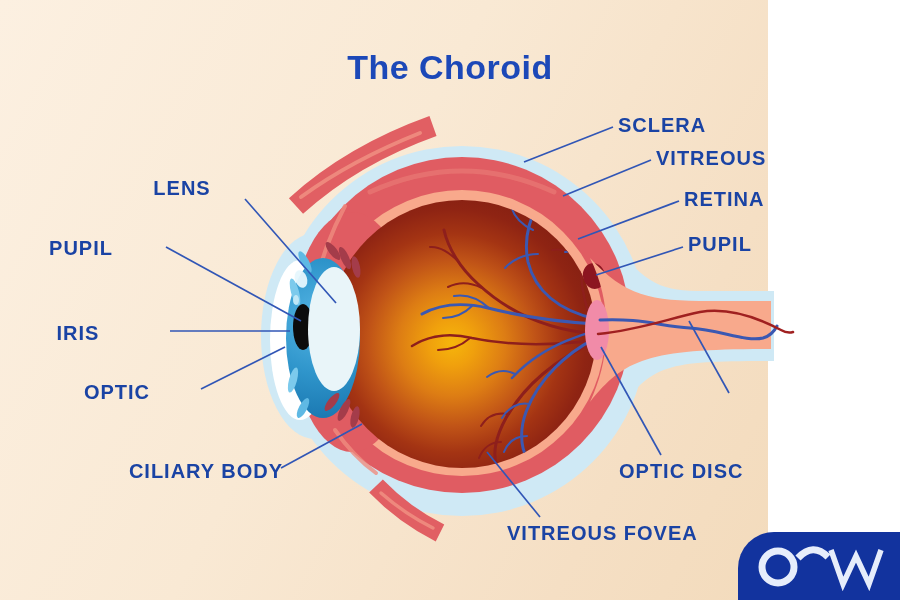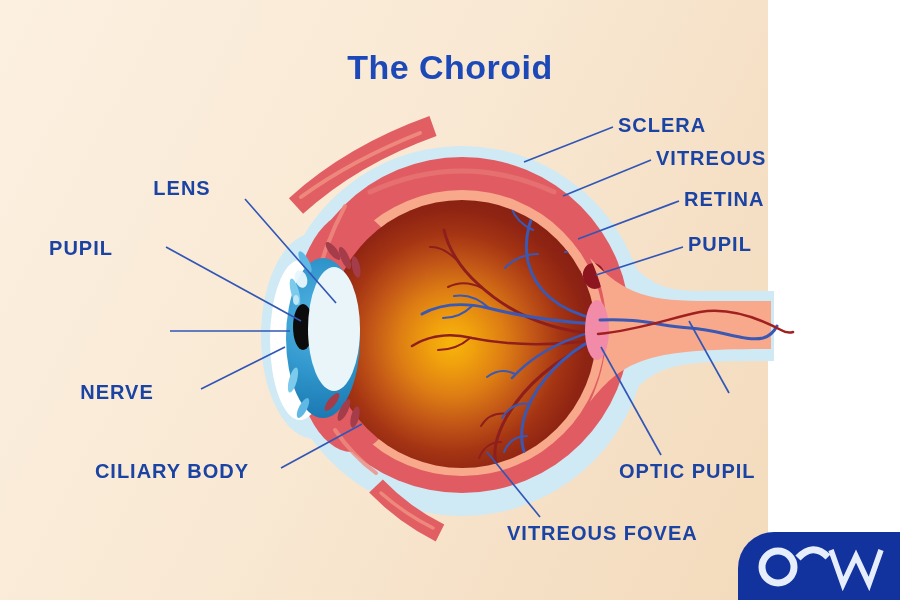--- a/index.html
+++ b/index.html
@@ -150,27 +150,28 @@
       <line x1="281" y1="468" x2="362" y2="424"></line>
     </g>
   </svg>
 
   <div class="title">The Choroid</div>
 
   <div class="lbl" style="left:618px;top:114px;">SCLERA</div>
   <div class="lbl" style="left:656px;top:147px;">VITREOUS</div>
   <div class="lbl" style="left:684px;top:188px;">RETINA</div>
   <div class="lbl" style="left:688px;top:233px;">PUPIL</div>
-  <div class="lbl" style="left:619px;top:460px;">OPTIC PUPIL</div>
+  <div class="lbl" style="left:619px;top:460px;">OPTIC DISC</div>
   <div class="lbl" style="left:507px;top:522px;">VITREOUS FOVEA</div>
 
   <div class="lbl r" style="left:102px;top:177px;">LENS</div>
   <div class="lbl r" style="left:1px;top:237px;">PUPIL</div>
-  <div class="lbl r" style="left:37px;top:381px;">NERVE</div>
-  <div class="lbl r" style="left:92px;top:460px;">CILIARY BODY</div>
+  <div class="lbl r" style="left:0px;top:322px;width:156px;">IRIS</div>
+  <div class="lbl r" style="left:37px;top:381px;">OPTIC</div>
+  <div class="lbl r" style="left:126px;top:460px;">CILIARY BODY</div>
 
   <div class="logo">
     <span class="sr">OW</span>
     <svg width="162" height="68" viewBox="0 0 162 68">
       <circle cx="40" cy="35" r="16" fill="none" stroke="#e6edfb" stroke-width="7"></circle>
       <path d="M60,26 Q75,10 90,25" fill="none" stroke="#e6edfb" stroke-width="7"></path>
       <path d="M93,18 L105,52 L118,24 L131,52 L143,18" fill="none" stroke="#e6edfb" stroke-width="5.5" stroke-linejoin="miter"></path>
     </svg>
   </div>
 

